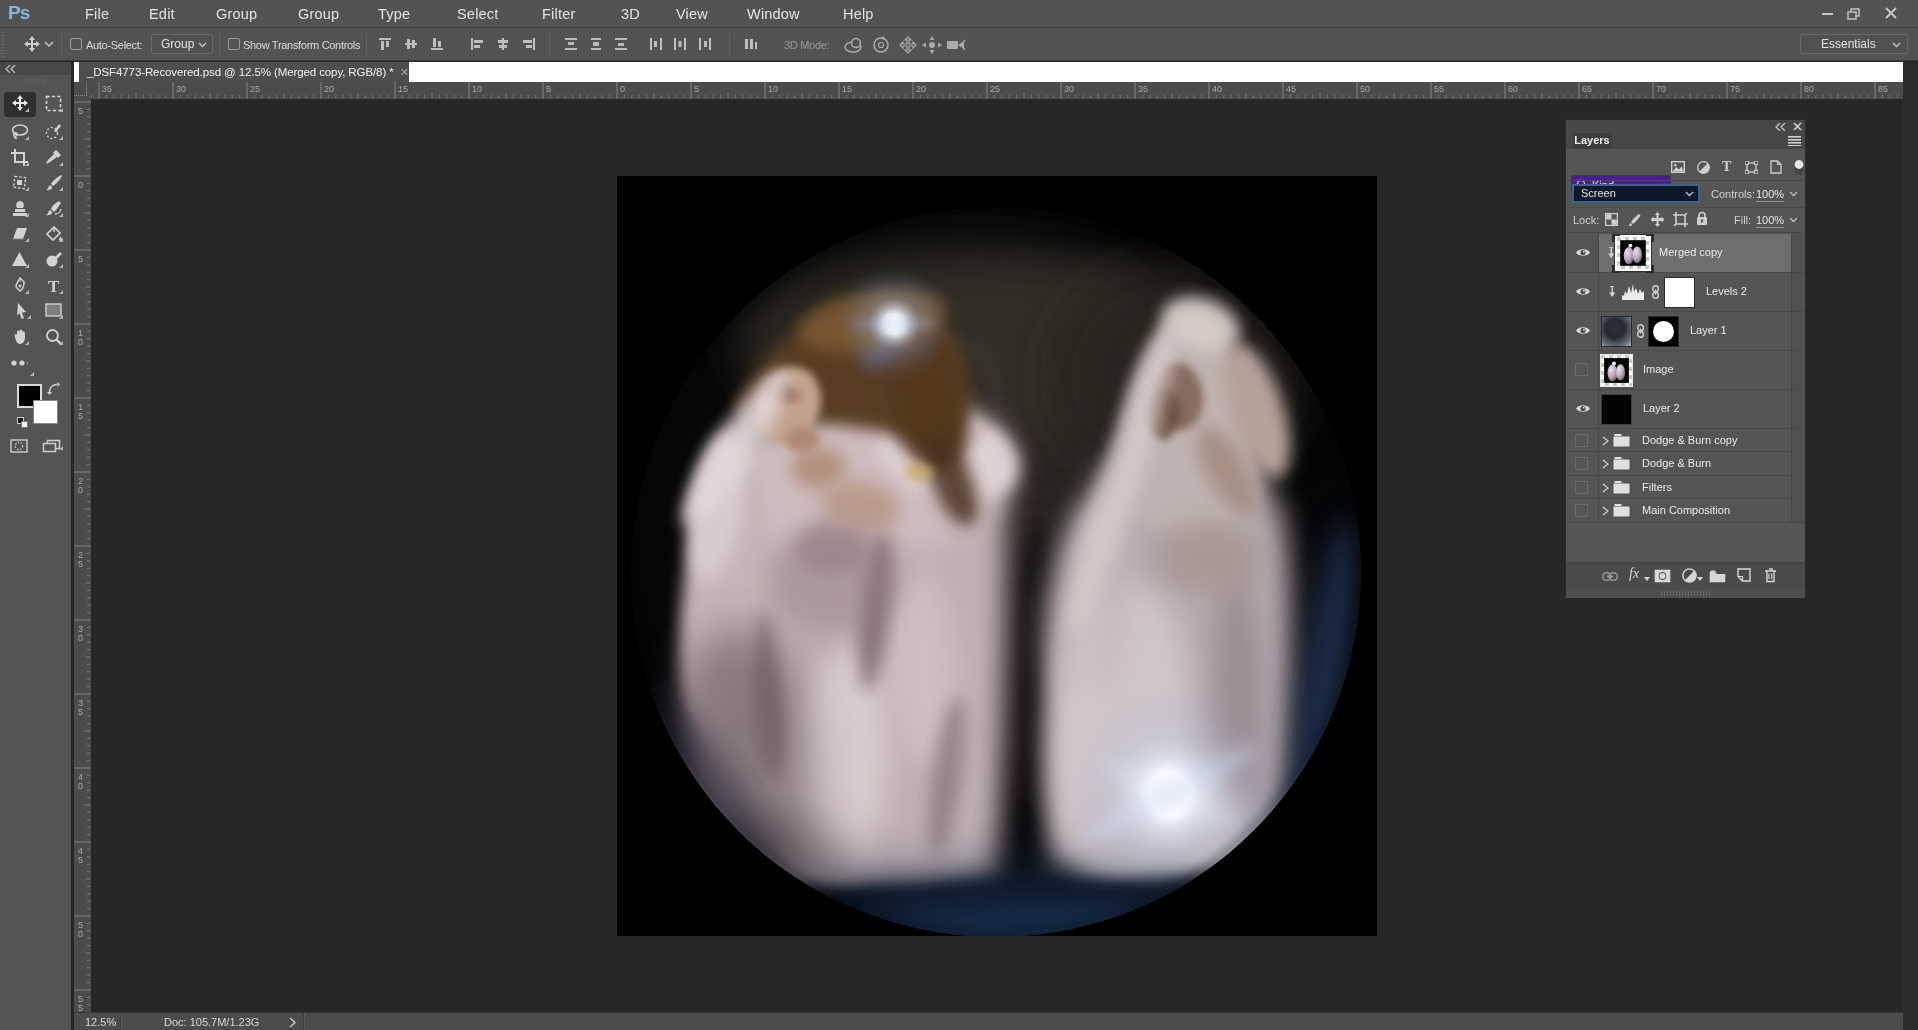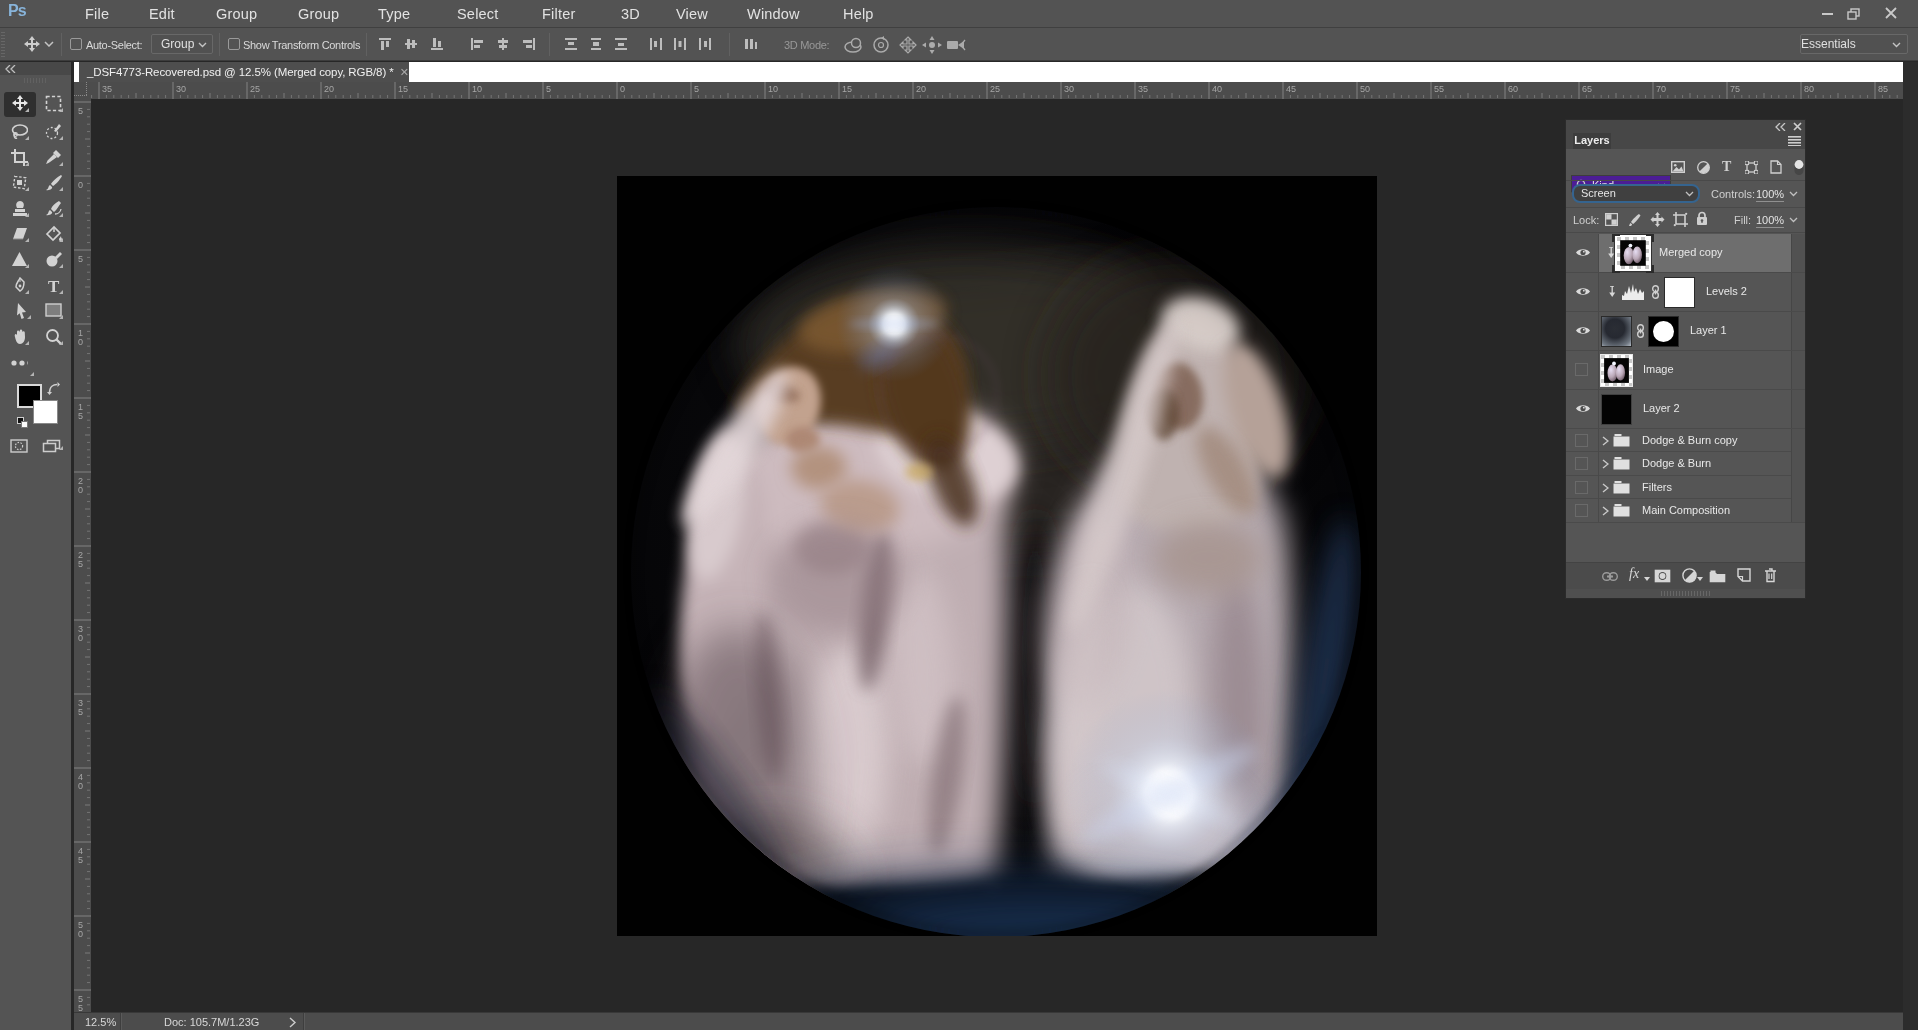--- a/index.html
+++ b/index.html
@@ -1,21 +1,21 @@
 <!DOCTYPE html>
 <html><head>
 <meta charset="utf-8">
 <style>
 * { margin:0; padding:0; box-sizing:border-box; }
 html,body { width:1918px; height:1030px; overflow:hidden; background:#272727;
   font-family:"Liberation Sans", sans-serif; }
 #menubar { position:absolute; left:0; top:0; width:1918px; height:28px;
   background:#535353; border-bottom:1px solid #404040; }
 #menubar .mi { position:absolute; top:6px; font-size:14.5px; color:#e2e2e2; letter-spacing:0.2px; }
-#pslogo { position:absolute; left:8px; top:2px; font-size:16px; font-weight:bold; color:#88b4da; letter-spacing:-1px; }
+#pslogo { position:absolute; left:8px; top:2px; font-size:19px; font-weight:bold; color:#88b4da; letter-spacing:-1px; }
 #optionsbar { position:absolute; left:0; top:28px; width:1918px; height:33px;
   background:#535353; border-bottom:1px solid #3c3c3c; }
 #optionsbar .lbl { position:absolute; top:11px; font-size:11px; color:#dadada; letter-spacing:-0.3px; }
 .osep { position:absolute; top:5px; width:1px; height:23px; background:#454545;
   border-right:1px solid #616161; }
 .chk { position:absolute; top:10px; width:12px; height:12px; border:1px solid #9a9a9a;
   border-radius:2px; background:#535353; }
 .combo { position:absolute; border:1px solid #686868; border-radius:2px; background:#515151;
   font-size:12px; color:#e0e0e0; }
 .oicon { position:absolute; top:9px; }
@@ -176,21 +176,21 @@
     </svg>
     <svg class="oicon" style="left:922px;top:8px" width="20" height="18" xmlns="http://www.w3.org/2000/svg">
       <circle cx="10" cy="9" r="3" fill="#ababab"></circle>
       <path d="M10 0 L12.5 4 H7.5 Z M10 18 L7.5 14 H12.5 Z M0 9 L4 6.5 V11.5 Z M20 9 L16 6.5 V11.5 Z" fill="#ababab"></path>
     </svg>
     <svg class="oicon" style="left:946px;top:8px" width="20" height="18" xmlns="http://www.w3.org/2000/svg">
       <rect x="1" y="5" width="11" height="8" rx="1" fill="#ababab"></rect>
       <path d="M12 9 L18 5 V13 Z" fill="#ababab"></path>
       <path d="M19 4 L15 9 L19 14" fill="none" stroke="#ababab" stroke-width="1.3"></path>
     </svg>
-  <div class="combo" style="left:1800px;top:6px;width:108px;height:20px;line-height:19px;padding-left:0">Essentials
+  <div class="combo" style="left:1800px;top:6px;width:108px;height:20px;line-height:19px;padding-left:20px">Essentials
     <svg style="position:absolute;right:6px;top:7px" width="9" height="6" xmlns="http://www.w3.org/2000/svg">
         <path d="M1 1 L4.5 4.5 L8 1" fill="none" stroke="#c4c4c4" stroke-width="1.4"></path>
       </svg>
   </div>
 </div>
 <div id="toolbar">
   <div id="toolhead">
       <svg style="position:absolute;left:5px;top:3px" width="12" height="8" xmlns="http://www.w3.org/2000/svg">
         <path d="M5 0 L1 4 L5 8 M10 0 L6 4 L10 8" fill="none" stroke="#c0c0c0" stroke-width="1.3"></path>
       </svg>
@@ -933,21 +933,21 @@
  <svg style="position:absolute;left:204px;top:11px" width="12" height="14" xmlns="http://www.w3.org/2000/svg">
         <path d="M1 1 H7.5 L11 4.5 V13 H1 Z" fill="none" stroke="#d0d0d0" stroke-width="1.3"></path>
         <path d="M7.5 1 V4.5 H11" fill="none" stroke="#d0d0d0" stroke-width="1.1"></path>
       </svg>
  <svg style="position:absolute;left:228px;top:10px" width="10" height="17" xmlns="http://www.w3.org/2000/svg">
         <rect x="0.5" y="3" width="9" height="13" rx="4.5" fill="#464646"></rect>
         <circle cx="5" cy="5.5" r="4.4" fill="#e4e4e4"></circle>
       </svg>
  <div style="position:absolute;left:0;top:31px;width:239px;height:1px;background:#494949"></div>
 
- <div style="position:absolute;left:6px;top:35px;width:128px;height:19px;background:#404040;border:2px solid #35648f;border-radius:8px">
+ <div style="position:absolute;left:6px;top:35px;width:128px;height:19px;background:#0f172a;border:2px solid #35648f;border-radius:0">
    <span style="position:absolute;left:7px;top:1px;font-size:11px">Screen</span>
    <svg style="position:absolute;right:4px;top:5px" width="9" height="6" xmlns="http://www.w3.org/2000/svg">
           <path d="M1 1 L4.5 4.5 L8 1" fill="none" stroke="#c0c0c0" stroke-width="1.3"></path>
         </svg>
  </div>
  <span style="position:absolute;left:145px;top:39px;font-size:11px;color:#cfcfcf">Controls:</span>
  <span style="position:absolute;left:190px;top:39px;font-size:11px;border-bottom:1px solid #909090;padding-bottom:1px">100%</span>
  <svg style="position:absolute;left:223px;top:42px" width="9" height="6" xmlns="http://www.w3.org/2000/svg">
         <path d="M1 1 L4.5 4.5 L8 1" fill="none" stroke="#c0c0c0" stroke-width="1.3"></path>
       </svg>

